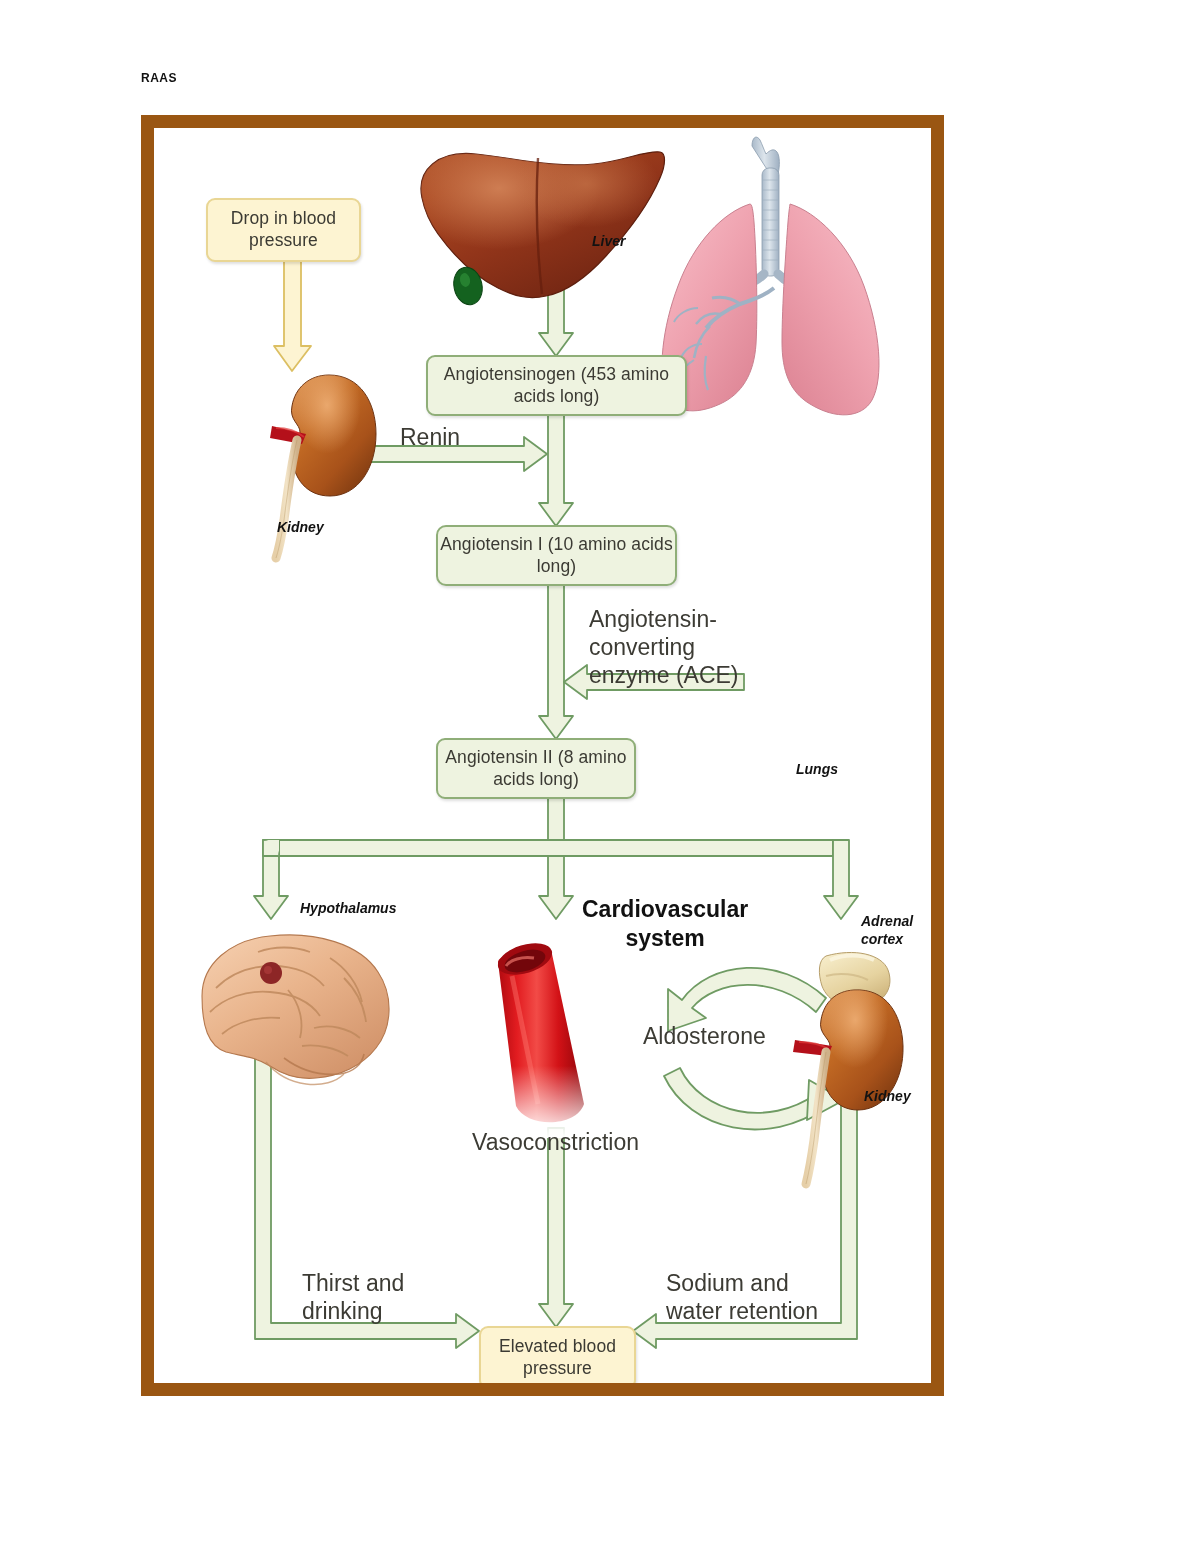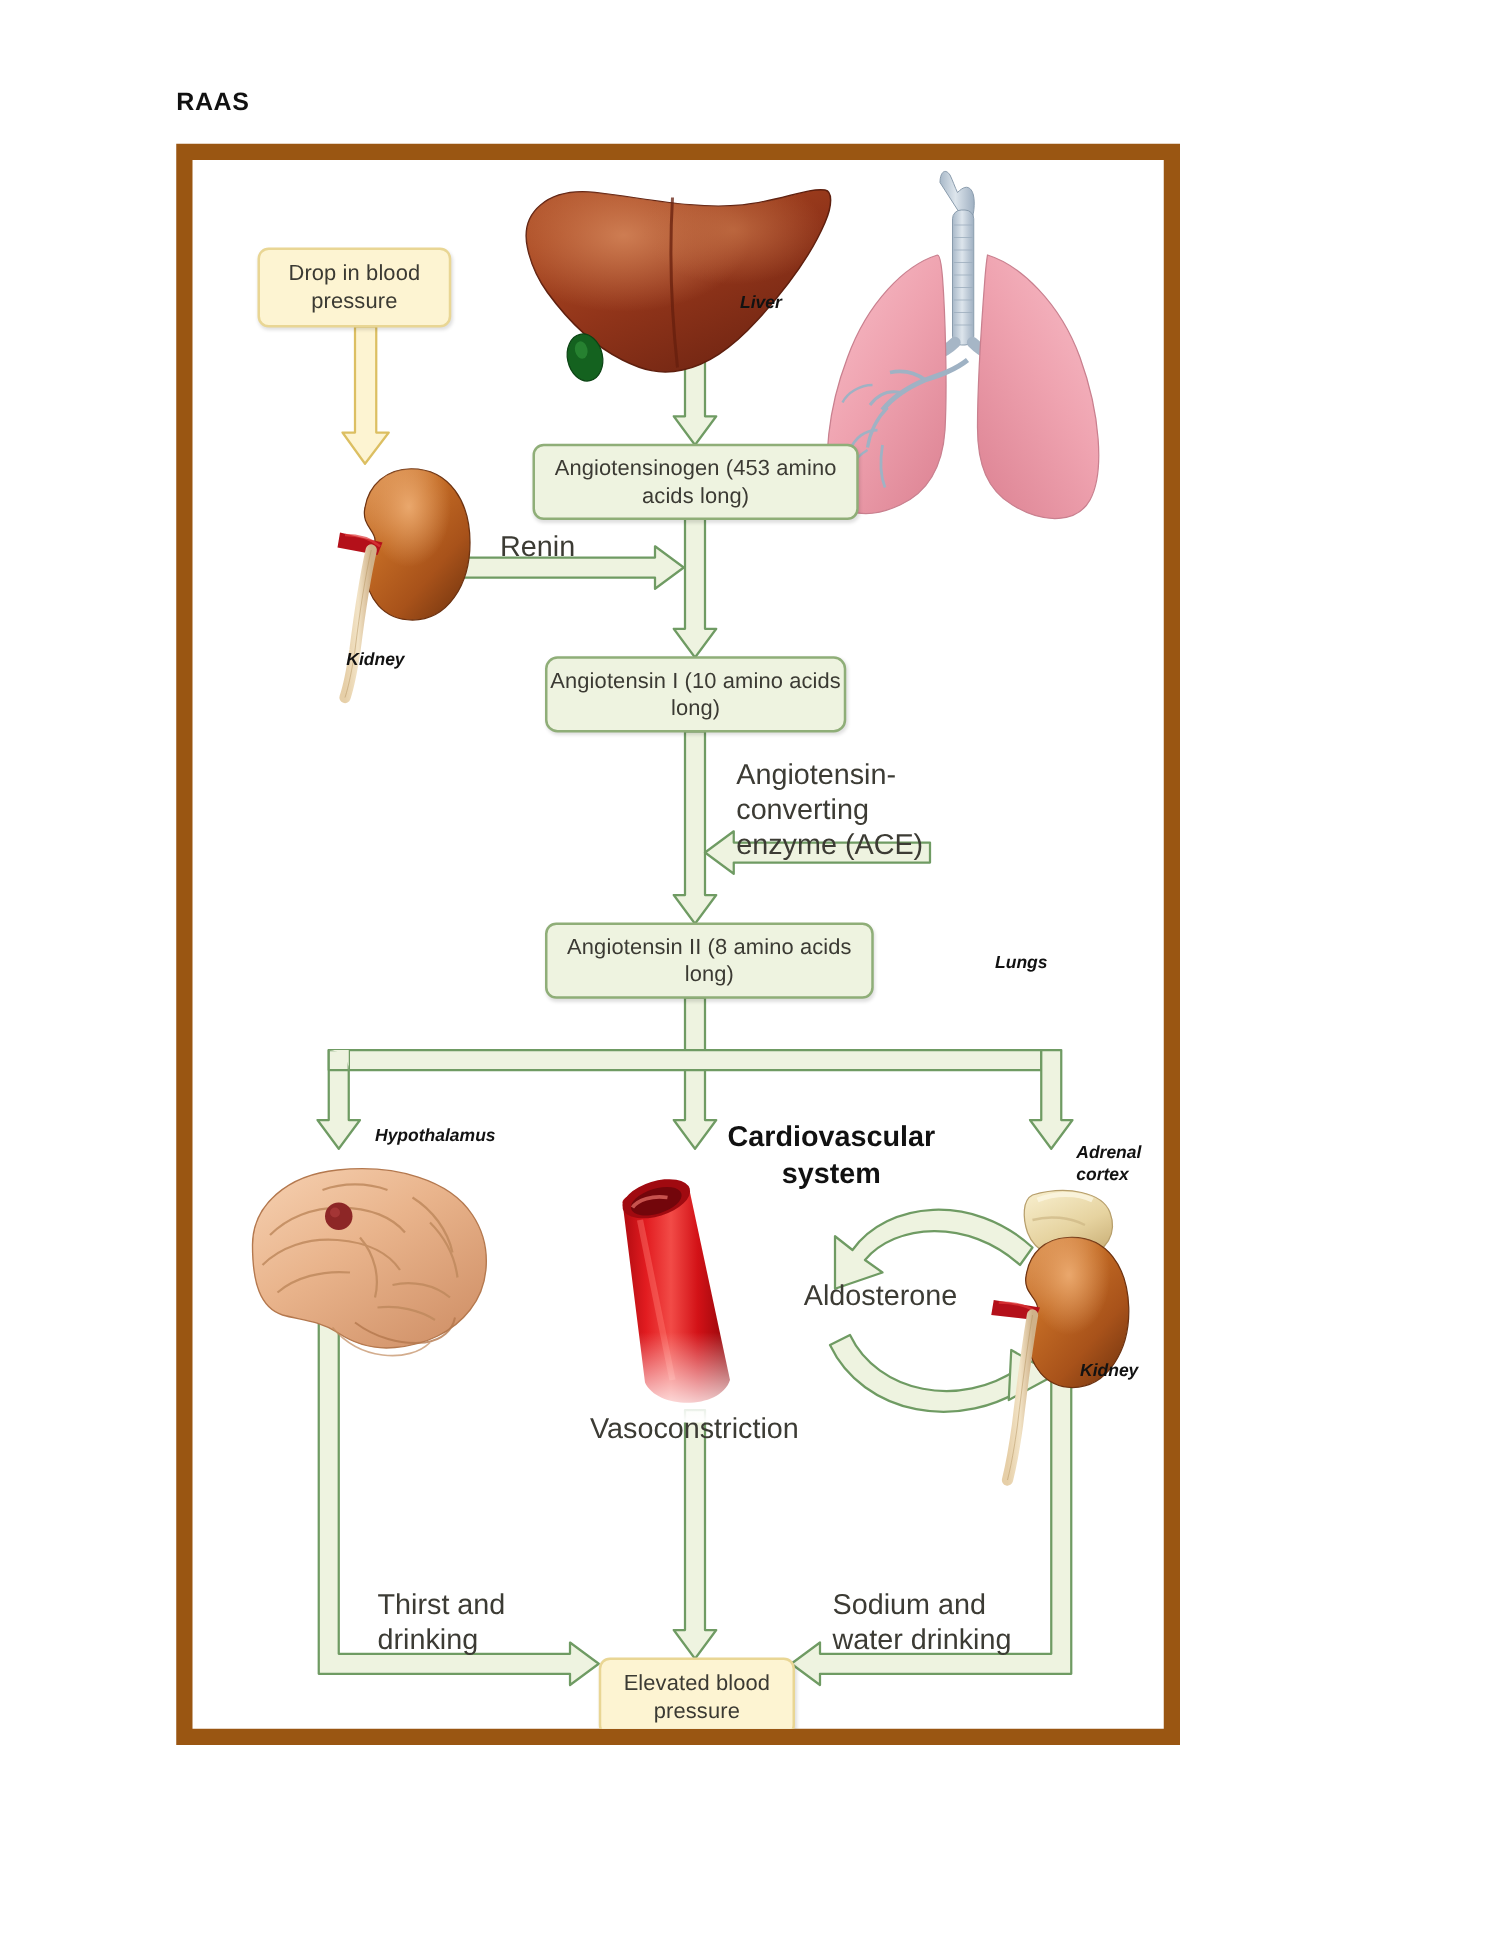--- a/index.html
+++ b/index.html
@@ -11,21 +11,21 @@
     width: 1200px;
     height: 1553px;
     font-family: "Liberation Sans", sans-serif;
     position: relative;
     overflow: hidden;
   }
   #page-title {
     position: absolute;
     left: 141px;
     top: 71px;
-    font-size: 20px;
+    font-size: 12px;
     font-weight: bold;
     color: #111111;
     letter-spacing: 0.5px;
   }
   #figure-frame {
     position: absolute;
     left: 141px;
     top: 115px;
     width: 803px;
     height: 1281px;
@@ -322,21 +322,21 @@
 
     <div class="node-box node-yellow" style="left:52px; top:70px; width:155px; height:64px;">Drop in blood
 pressure</div>
 
     <div class="node-box node-green" style="left:272px; top:227px; width:261px; height:61px;">Angiotensinogen
 (453 amino acids long)</div>
 
     <div class="node-box node-green" style="left:282px; top:397px; width:241px; height:61px;border-radius:10px;">Angiotensin I
 (10 amino acids long)</div>
 
-    <div class="node-box node-green" style="left:282px; top:610px; width:263px; height:61px;">Angiotensin II
+    <div class="node-box node-green" style="left:282px; top:610px; width:200px; height:61px;">Angiotensin II
 (8 amino acids long)</div>
 
     <div class="node-box node-yellow" style="left:325px; top:1198px; width:157px; height:63px;">Elevated blood
 pressure</div>
 
     <div class="flow-label" style="left:246px; top:295px;">Renin</div>
 
     <div class="flow-label" style="left:435px; top:477px;">Angiotensin-
 converting
 enzyme (ACE)</div>
@@ -345,21 +345,21 @@
 system</div>
 
     <div class="flow-label" style="left:489px; top:894px;">Aldosterone</div>
 
     <div class="flow-label" style="left:318px; top:1000px;">Vasoconstriction</div>
 
     <div class="flow-label" style="left:148px; top:1141px;">Thirst  and
 drinking</div>
 
     <div class="flow-label" style="left:512px; top:1141px;">Sodium and
-water drinking</div>
+water retention</div>
 
     <div class="organ-label" style="left:438px; top:105px;">Liver</div>
 
     <div class="organ-label" style="left:123px; top:391px;">Kidney</div>
 
     <div class="organ-label" style="left:642px; top:633px;">Lungs</div>
 
     <div class="organ-label" style="left:146px; top:772px;">Hypothalamus</div>
 
     <div class="organ-label" style="left:707px; top:785px; line-height:1.25;">Adrenal

